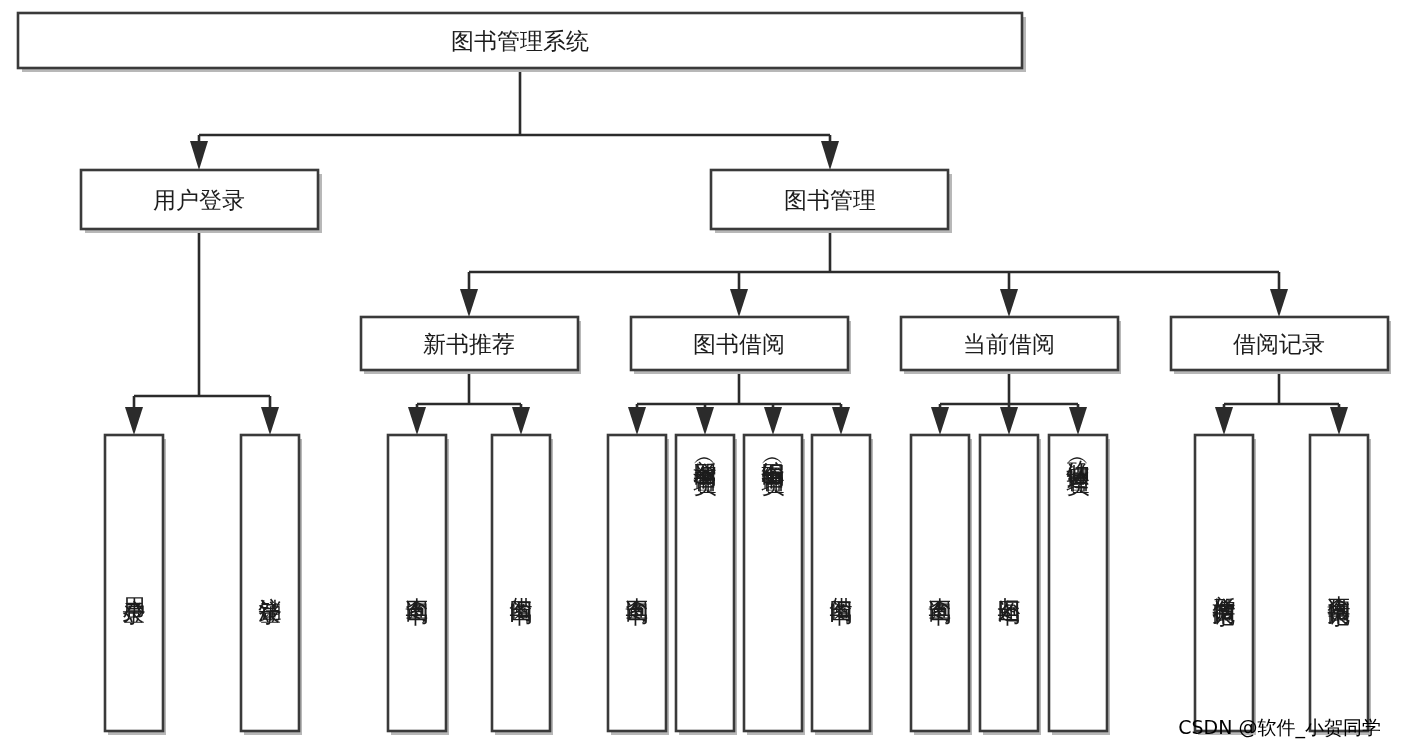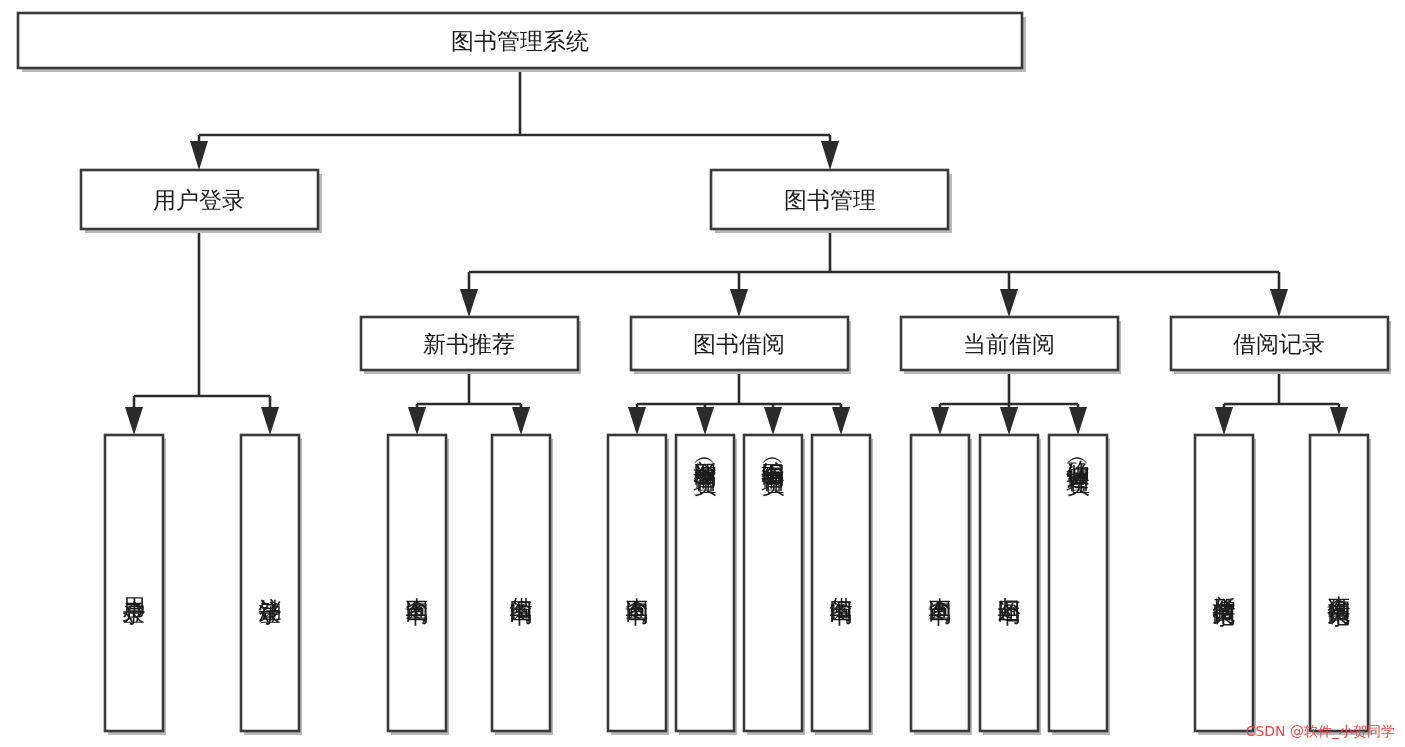--- a/index.html
+++ b/index.html
@@ -64,25 +64,25 @@
     text-orientation: upright;
     font-family: "DejaVu Sans", "Liberation Sans", sans-serif;
     font-size: 23px;
     line-height: 1.08;
     letter-spacing: 2px;
     color: #1c1c1c;
     white-space: nowrap;
   }
   .watermark {
     position: absolute;
-    right: 10px;
+    right: 24px;
     bottom: 6px;
     font-family: "DejaVu Sans", "Liberation Sans", sans-serif;
-    font-size: 14px;
-    color: #ef4444;
+    font-size: 19px;
+    color: #000000;
     white-space: nowrap;
     pointer-events: none;
   }
 </style>
 </head>
 <body>
 
 <div id="diagram-root">
 
   <svg class="diagram-canvas" viewBox="0 0 1405 747" xmlns="http://www.w3.org/2000/svg">

